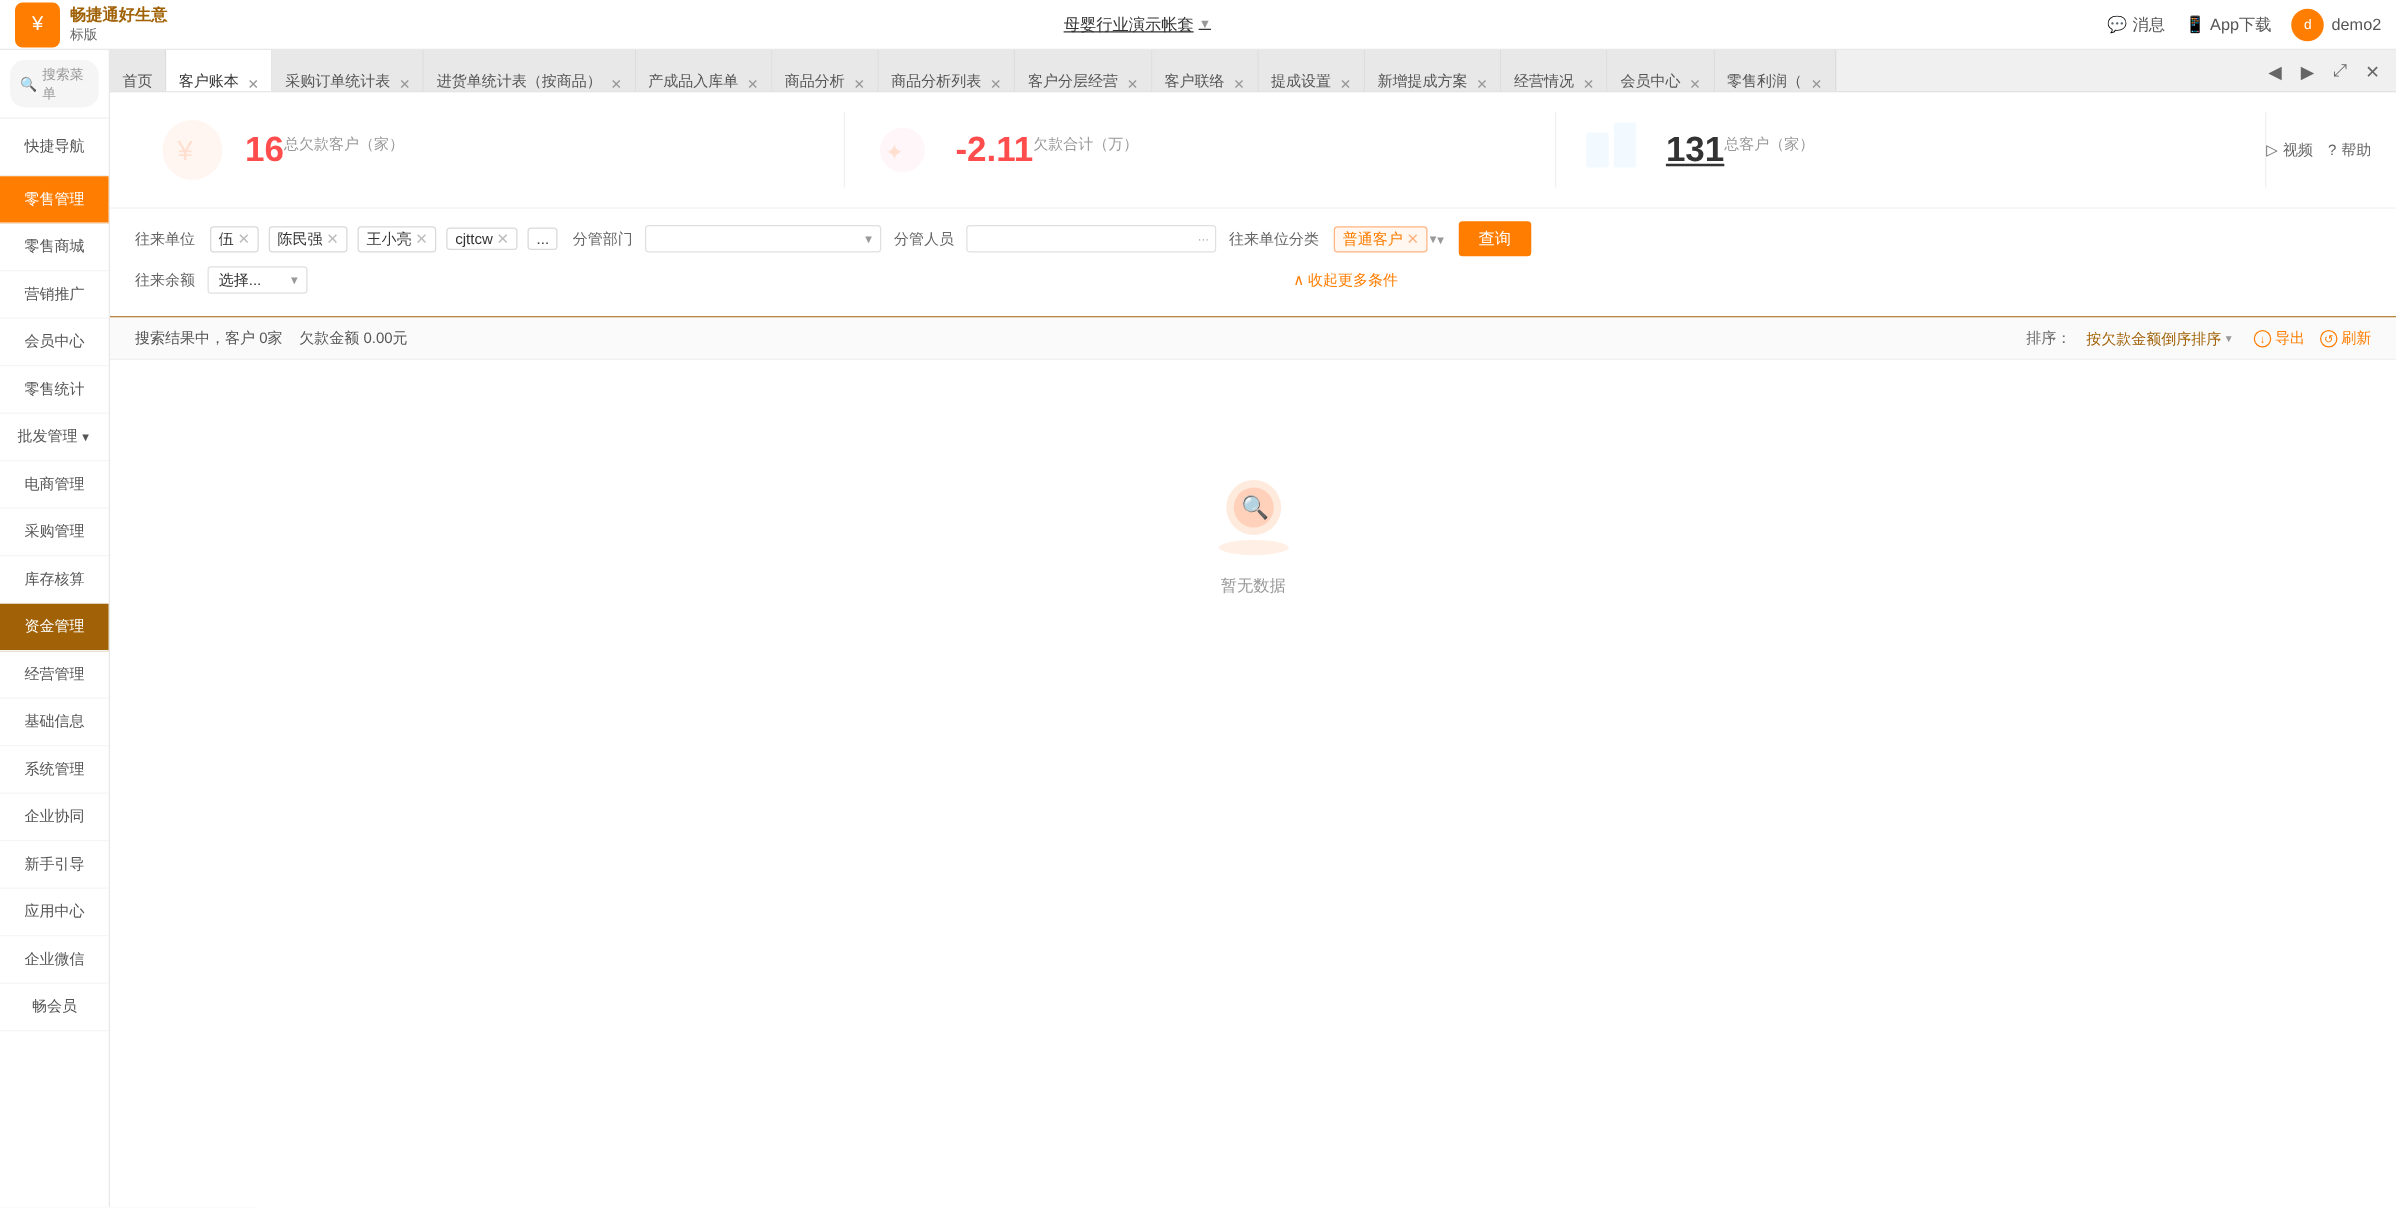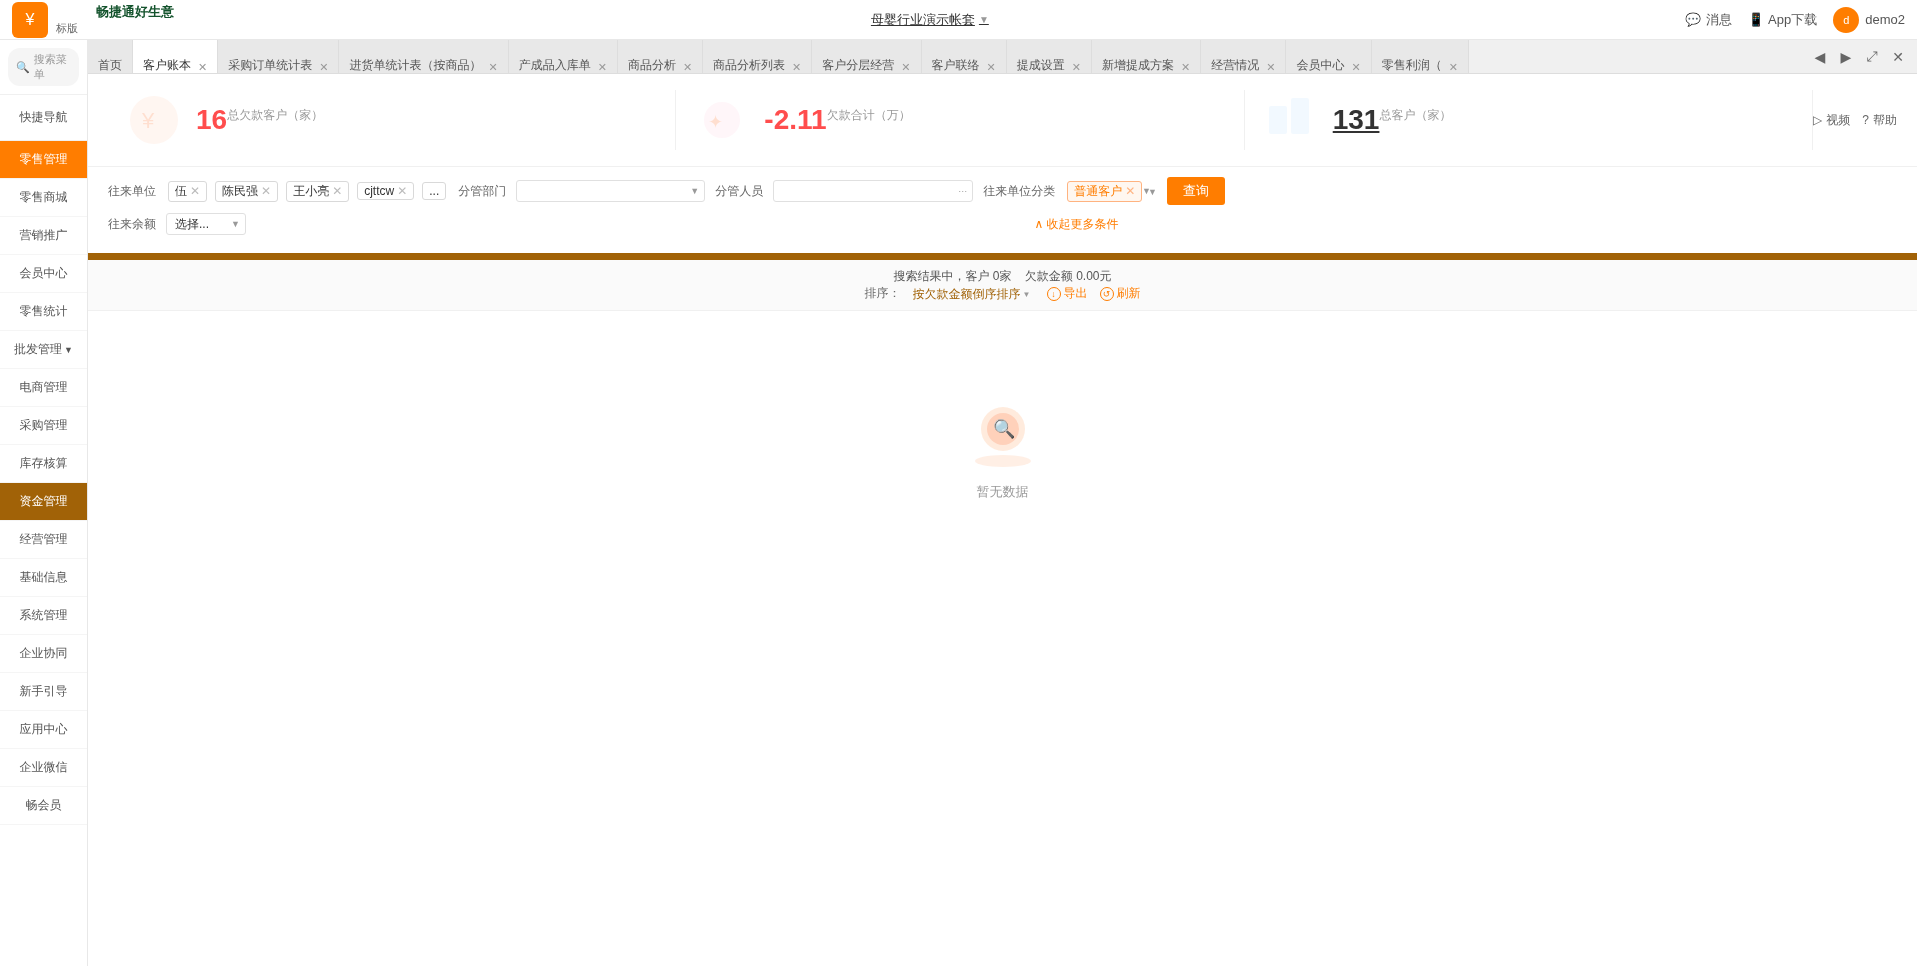--- a/index.html
+++ b/index.html
@@ -12,21 +12,21 @@
       display: flex;
       align-items: center;
       justify-content: space-between;
       padding: 0 12px;
       border-bottom: 1px solid #e8e8e8;
       flex-shrink: 0;
     }
     .logo-area { display: flex; align-items: center; gap: 8px; }
     .logo-icon { width: 36px; height: 36px; background: #ff7d00; border-radius: 6px; display: flex; align-items: center; justify-content: center; color: #fff; font-size: 18px; }
     .logo-text { font-size: 11px; color: #666; line-height: 1.3; }
-    .logo-text .brand { color: #14532d; font-weight: bold; font-size: 13px; margin-left: 40px; }
+    .logo-text .brand { color: #a16207; font-weight: bold; font-size: 13px; }
     .header-select { display: flex; align-items: center; gap: 4px; color: #333; font-size: 13px; cursor: pointer; text-decoration: underline; }
     .header-select .arrow { color: #999; font-size: 10px; }
     .header-right { display: flex; align-items: center; gap: 16px; color: #555; font-size: 13px; }
     .header-right .msg { display: flex; align-items: center; gap: 4px; cursor: pointer; }
     .header-right .app { display: flex; align-items: center; gap: 4px; cursor: pointer; }
     .avatar { width: 26px; height: 26px; border-radius: 50%; background: #ff7d00; display: flex; align-items: center; justify-content: center; color: #fff; font-size: 11px; }
 
     
     .main-layout { display: flex; flex: 1; overflow: hidden; }
 
@@ -61,32 +61,32 @@
     .stat-icon svg { width: 52px; height: 52px; opacity: 0.3; }
     .stat-info { display: flex; flex-direction: row; }
     .stat-value { font-size: 28px; font-weight: bold; color: #ff4d4d; line-height: 1.2; }
     .stat-value.underline { text-decoration: underline; }
     .stat-label { font-size: 12px; color: #999; margin-top: 4px; }
     .stat-value.dark { color: #333; }
     .stat-right { margin-left: auto; display: flex; align-items: center; gap: 12px; flex-shrink: 0; }
     .stat-help-btn { font-size: 12px; color: #666; cursor: pointer; display: flex; align-items: center; gap: 4px; }
 
     
-    .filter-area { padding: 10px 20px; background: #fff; border-bottom: 7px solid #a16207; }
+    .filter-area { padding: 10px 20px; background: #fff; border-bottom: 1px solid #a16207; }
     .filter-row { display: flex; align-items: center; gap: 10px; margin-bottom: 8px; flex-wrap: wrap; }
     .filter-label { color: #666; font-size: 12px; white-space: nowrap; }
     .filter-tags { display: flex; align-items: center; gap: 4px; flex-wrap: wrap; }
     .filter-select { border: 1px solid #e0e0e0; border-radius: 3px; padding: 3px 24px 3px 8px; font-size: 12px; color: #333; background: #fff; cursor: pointer; position: relative; min-width: 120px; appearance: none; }
     .filter-select-wrap { position: relative; display: inline-block; }
     .filter-select-wrap::after { content: "▼"; position: absolute; right: 6px; top: 50%; transform: translateY(-50%); font-size: 9px; color: #999; pointer-events: none; }
     .query-btn { background: #ff7d00; color: #fff; border: none; border-radius: 3px; padding: 5px 16px; font-size: 13px; cursor: pointer; }
     .collapse-btn { color: #ff7d00; font-size: 12px; cursor: pointer; display: flex; align-items: center; gap: 3px; }
 
     
-    .results-bar { display: flex; align-items: center; justify-content: space-between; padding: 8px 20px; background: #fafafa; border-bottom: 1px solid #f0f0f0; flex-direction: column; }
+    .results-bar { display: flex; align-items: center; justify-content: space-between; padding: 8px 20px; background: #fafafa; border-bottom: 1px solid #f0f0f0; }
     .results-info { font-size: 12px; color: #555; display: flex; gap: 16px; }
     .results-actions { display: flex; align-items: center; gap: 12px; font-size: 12px; color: #555; }
     .sort-label { color: #666; }
     .sort-select-wrap { position: relative; display: inline-block; }
     .sort-select-wrap::after { content: "▼"; position: absolute; right: 4px; top: 50%; transform: translateY(-50%); font-size: 8px; color: #999; pointer-events: none; }
     .sort-select { border: none; background: transparent; font-size: 12px; color: #a16207; cursor: pointer; padding-right: 14px; appearance: none; }
     .action-btn { color: #ff7d00; cursor: pointer; display: flex; align-items: center; gap: 3px; }
     .action-btn .icon-circle { width: 14px; height: 14px; border-radius: 50%; border: 1px solid #ff7d00; display: flex; align-items: center; justify-content: center; font-size: 9px; }
 
     

